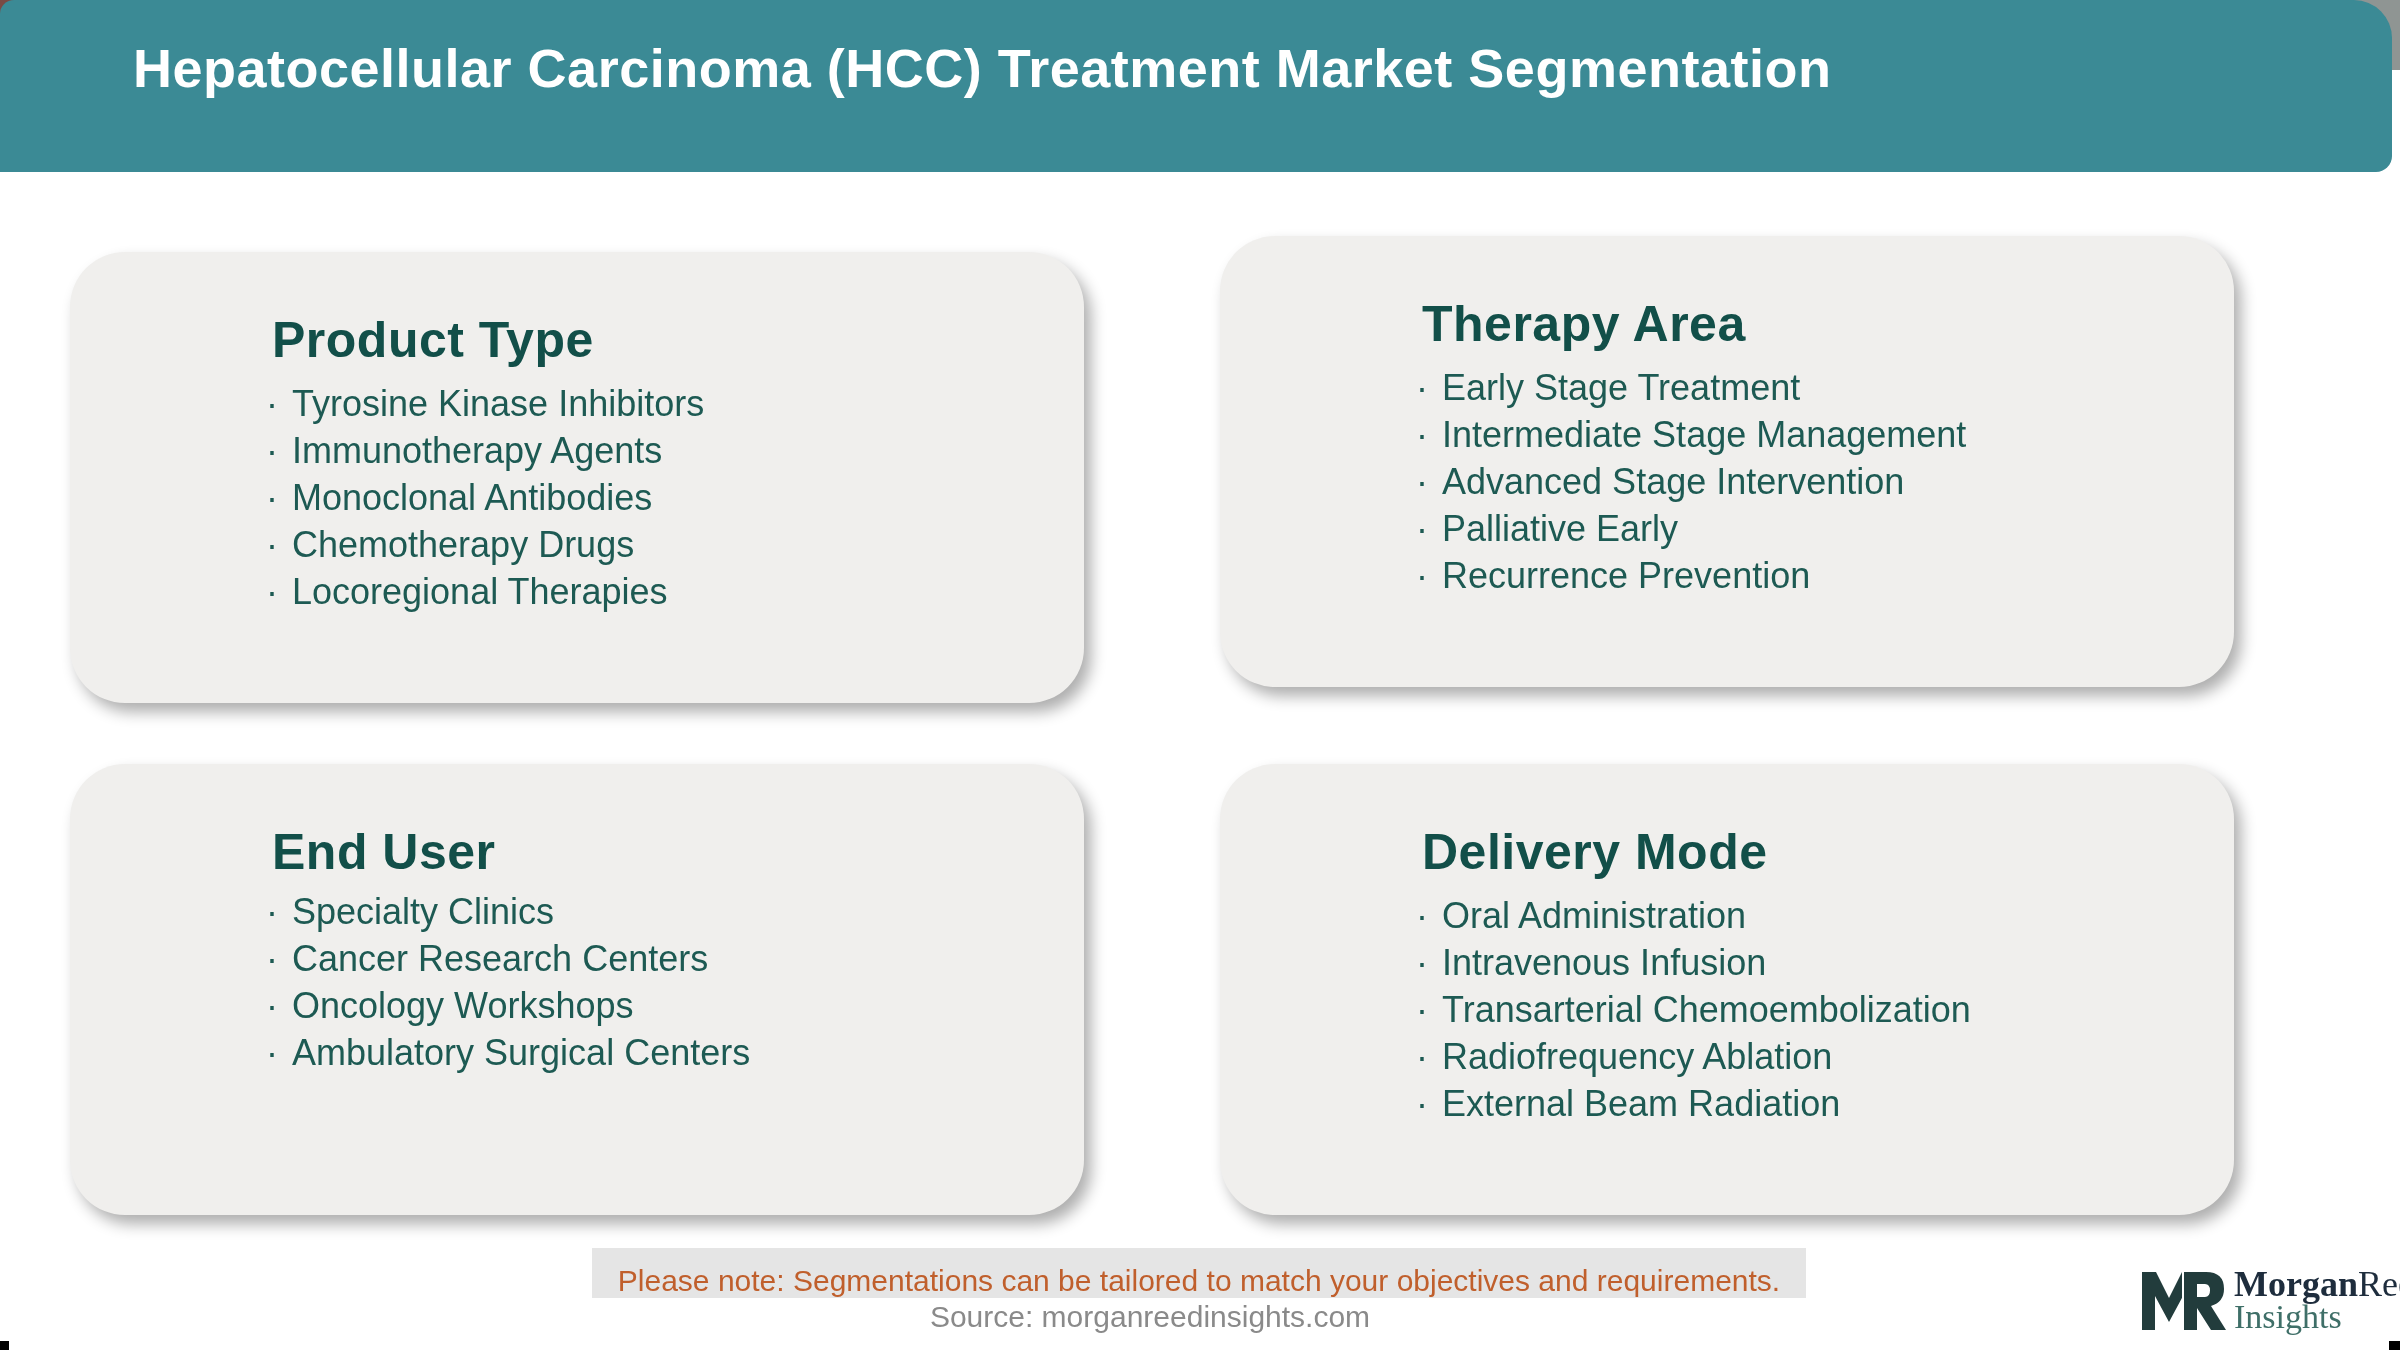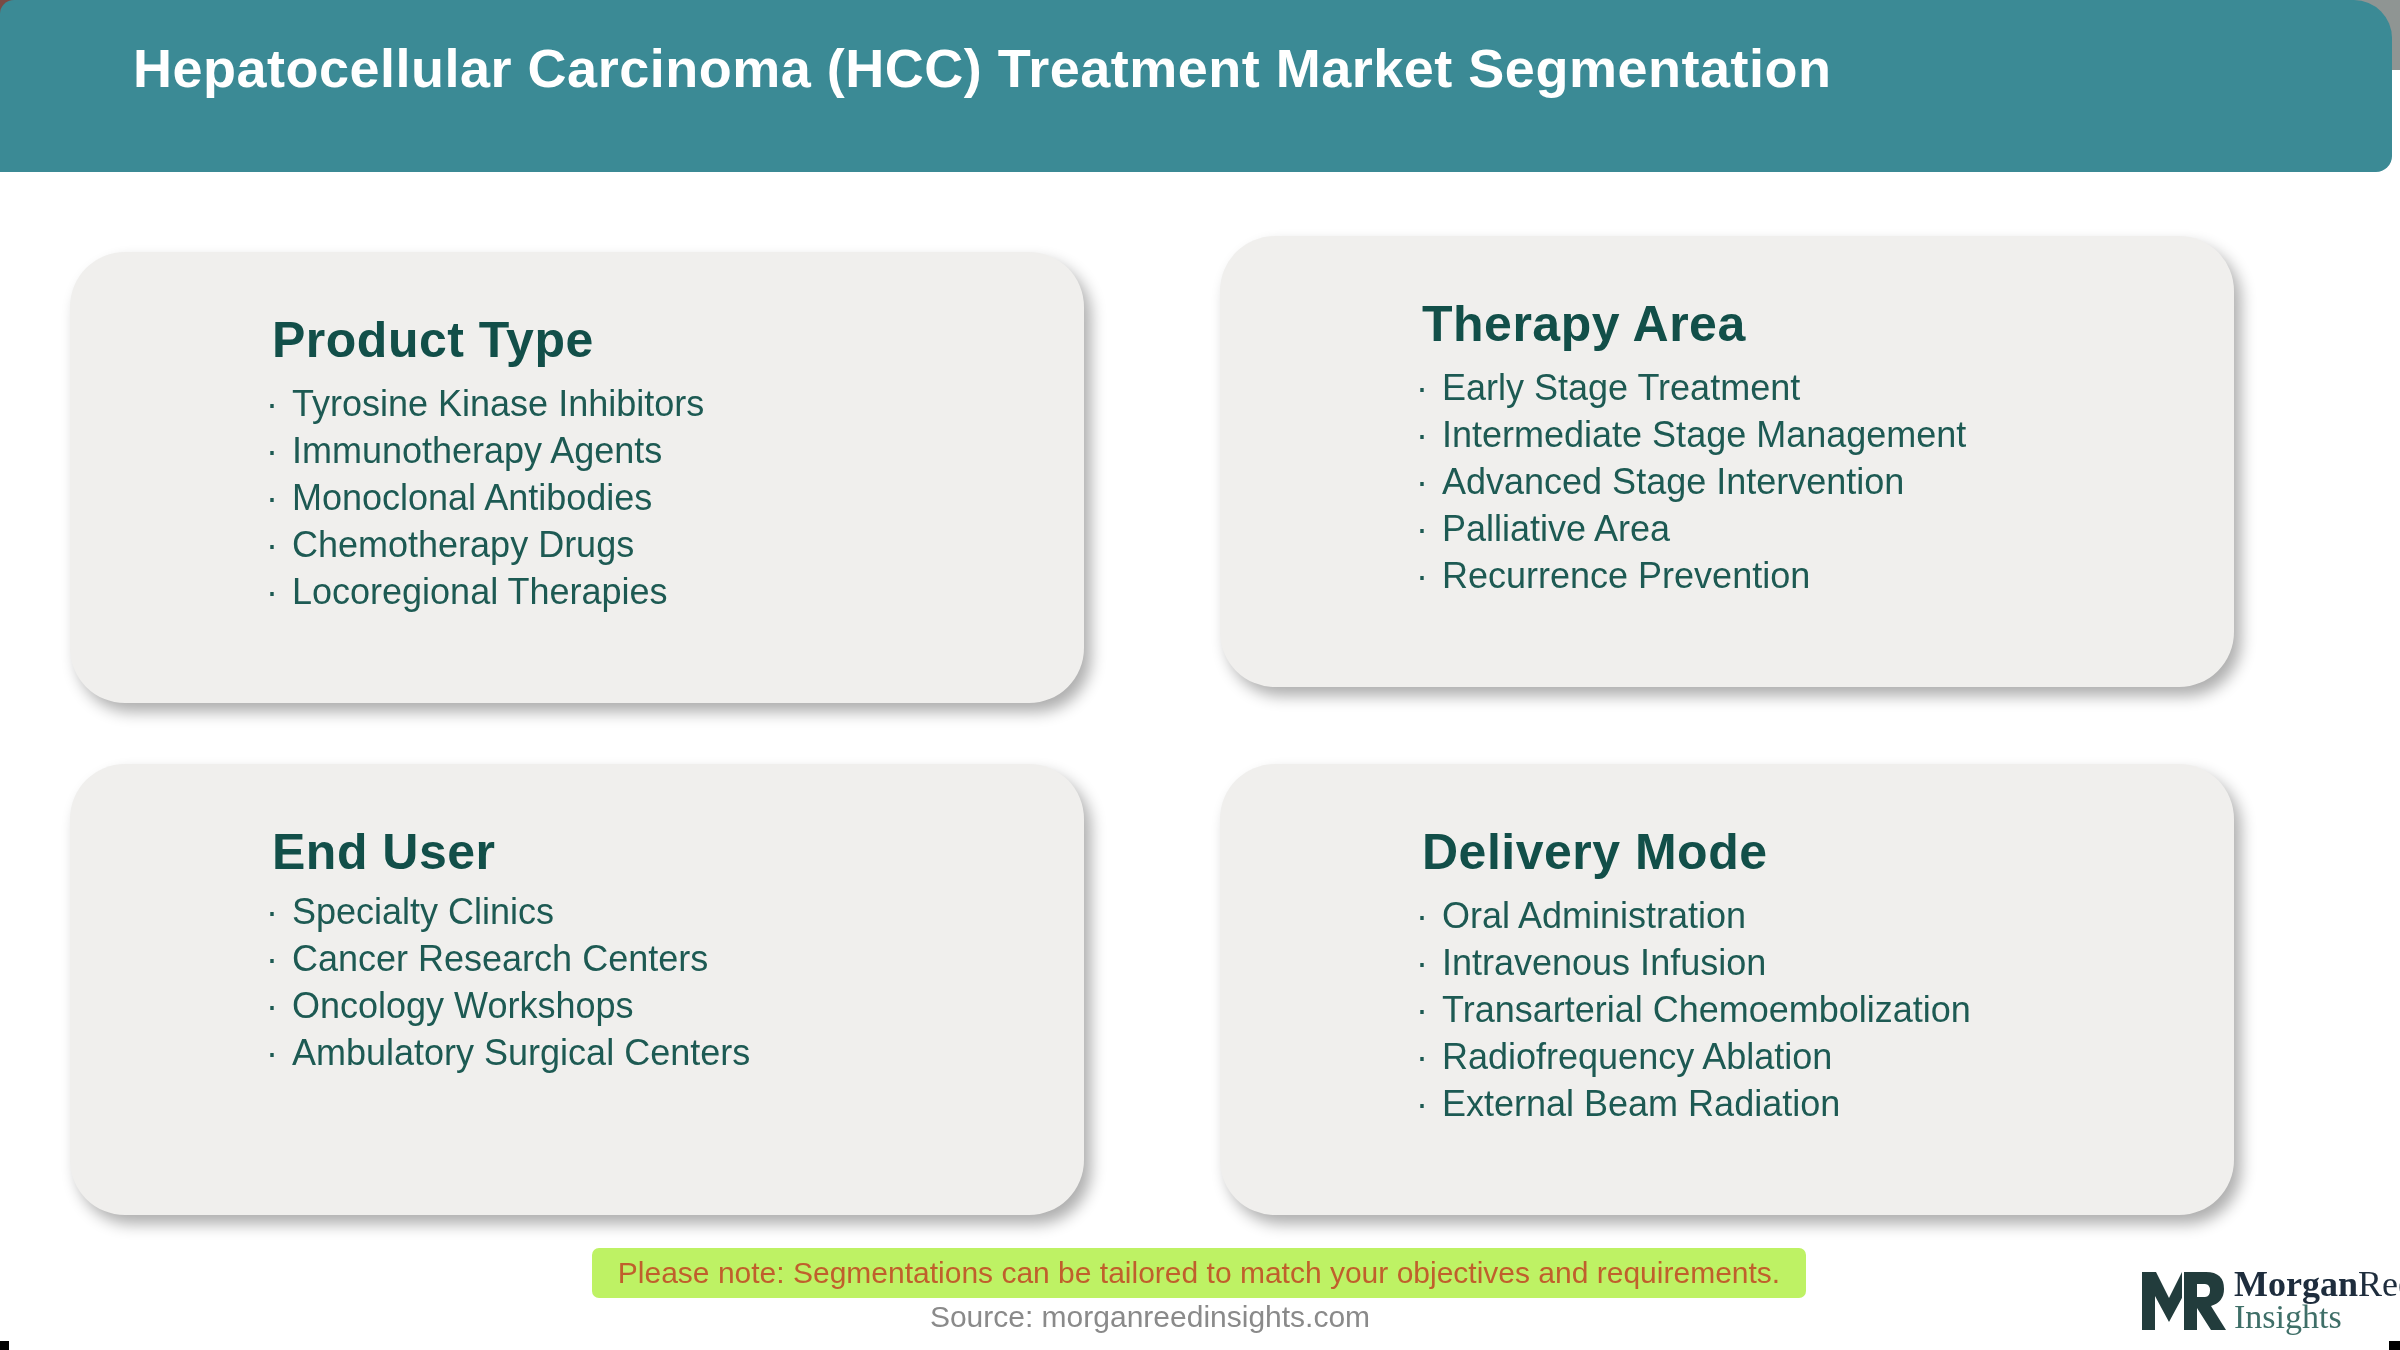--- a/index.html
+++ b/index.html
@@ -54,22 +54,22 @@
     color:var(--list-text,#1d5a53);
   }
   .card.tight .segment-list{margin-top:0;}
   .segment-list li::before{
     content:"\00B7";
     padding-right:14px;
   }
   
   .note-banner{
     position:absolute;left:592px;top:1248px;width:1214px;height:50px;
-    background:#bef264;border-radius:7px;
-    display:flex;align-items:center;justify-content:center;
+    background:#e5e5e5;border-radius:0;
+    display:flex;align-items:flex-end;justify-content:center;
     z-index:3;
   }
   .note-text{
     font-size:30px;color:var(--note-text,#c05f2c);
     white-space:nowrap;
   }
   .source-text{
     position:absolute;left:0;top:1300px;width:2300px;
     text-align:center;font-size:30px;color:var(--source-text,#8a8a8a);
     z-index:3;
@@ -121,21 +121,21 @@
       <li>Locoregional Therapies</li>
     </ul>
 </div>
 
 <div class="card" id="card-therapy-area">
   <h2 class="card-title">Therapy Area</h2>
   <ul class="segment-list">
       <li>Early Stage Treatment</li>
       <li>Intermediate Stage Management</li>
       <li>Advanced Stage Intervention</li>
-      <li>Palliative Area</li>
+      <li>Palliative Early</li>
       <li>Recurrence Prevention</li>
     </ul>
 </div>
 
 <div class="card tight" id="card-end-user">
   <h2 class="card-title">End User</h2>
   <ul class="segment-list">
       <li>Specialty Clinics</li>
       <li>Cancer Research Centers</li>
       <li>Oncology Workshops</li>

